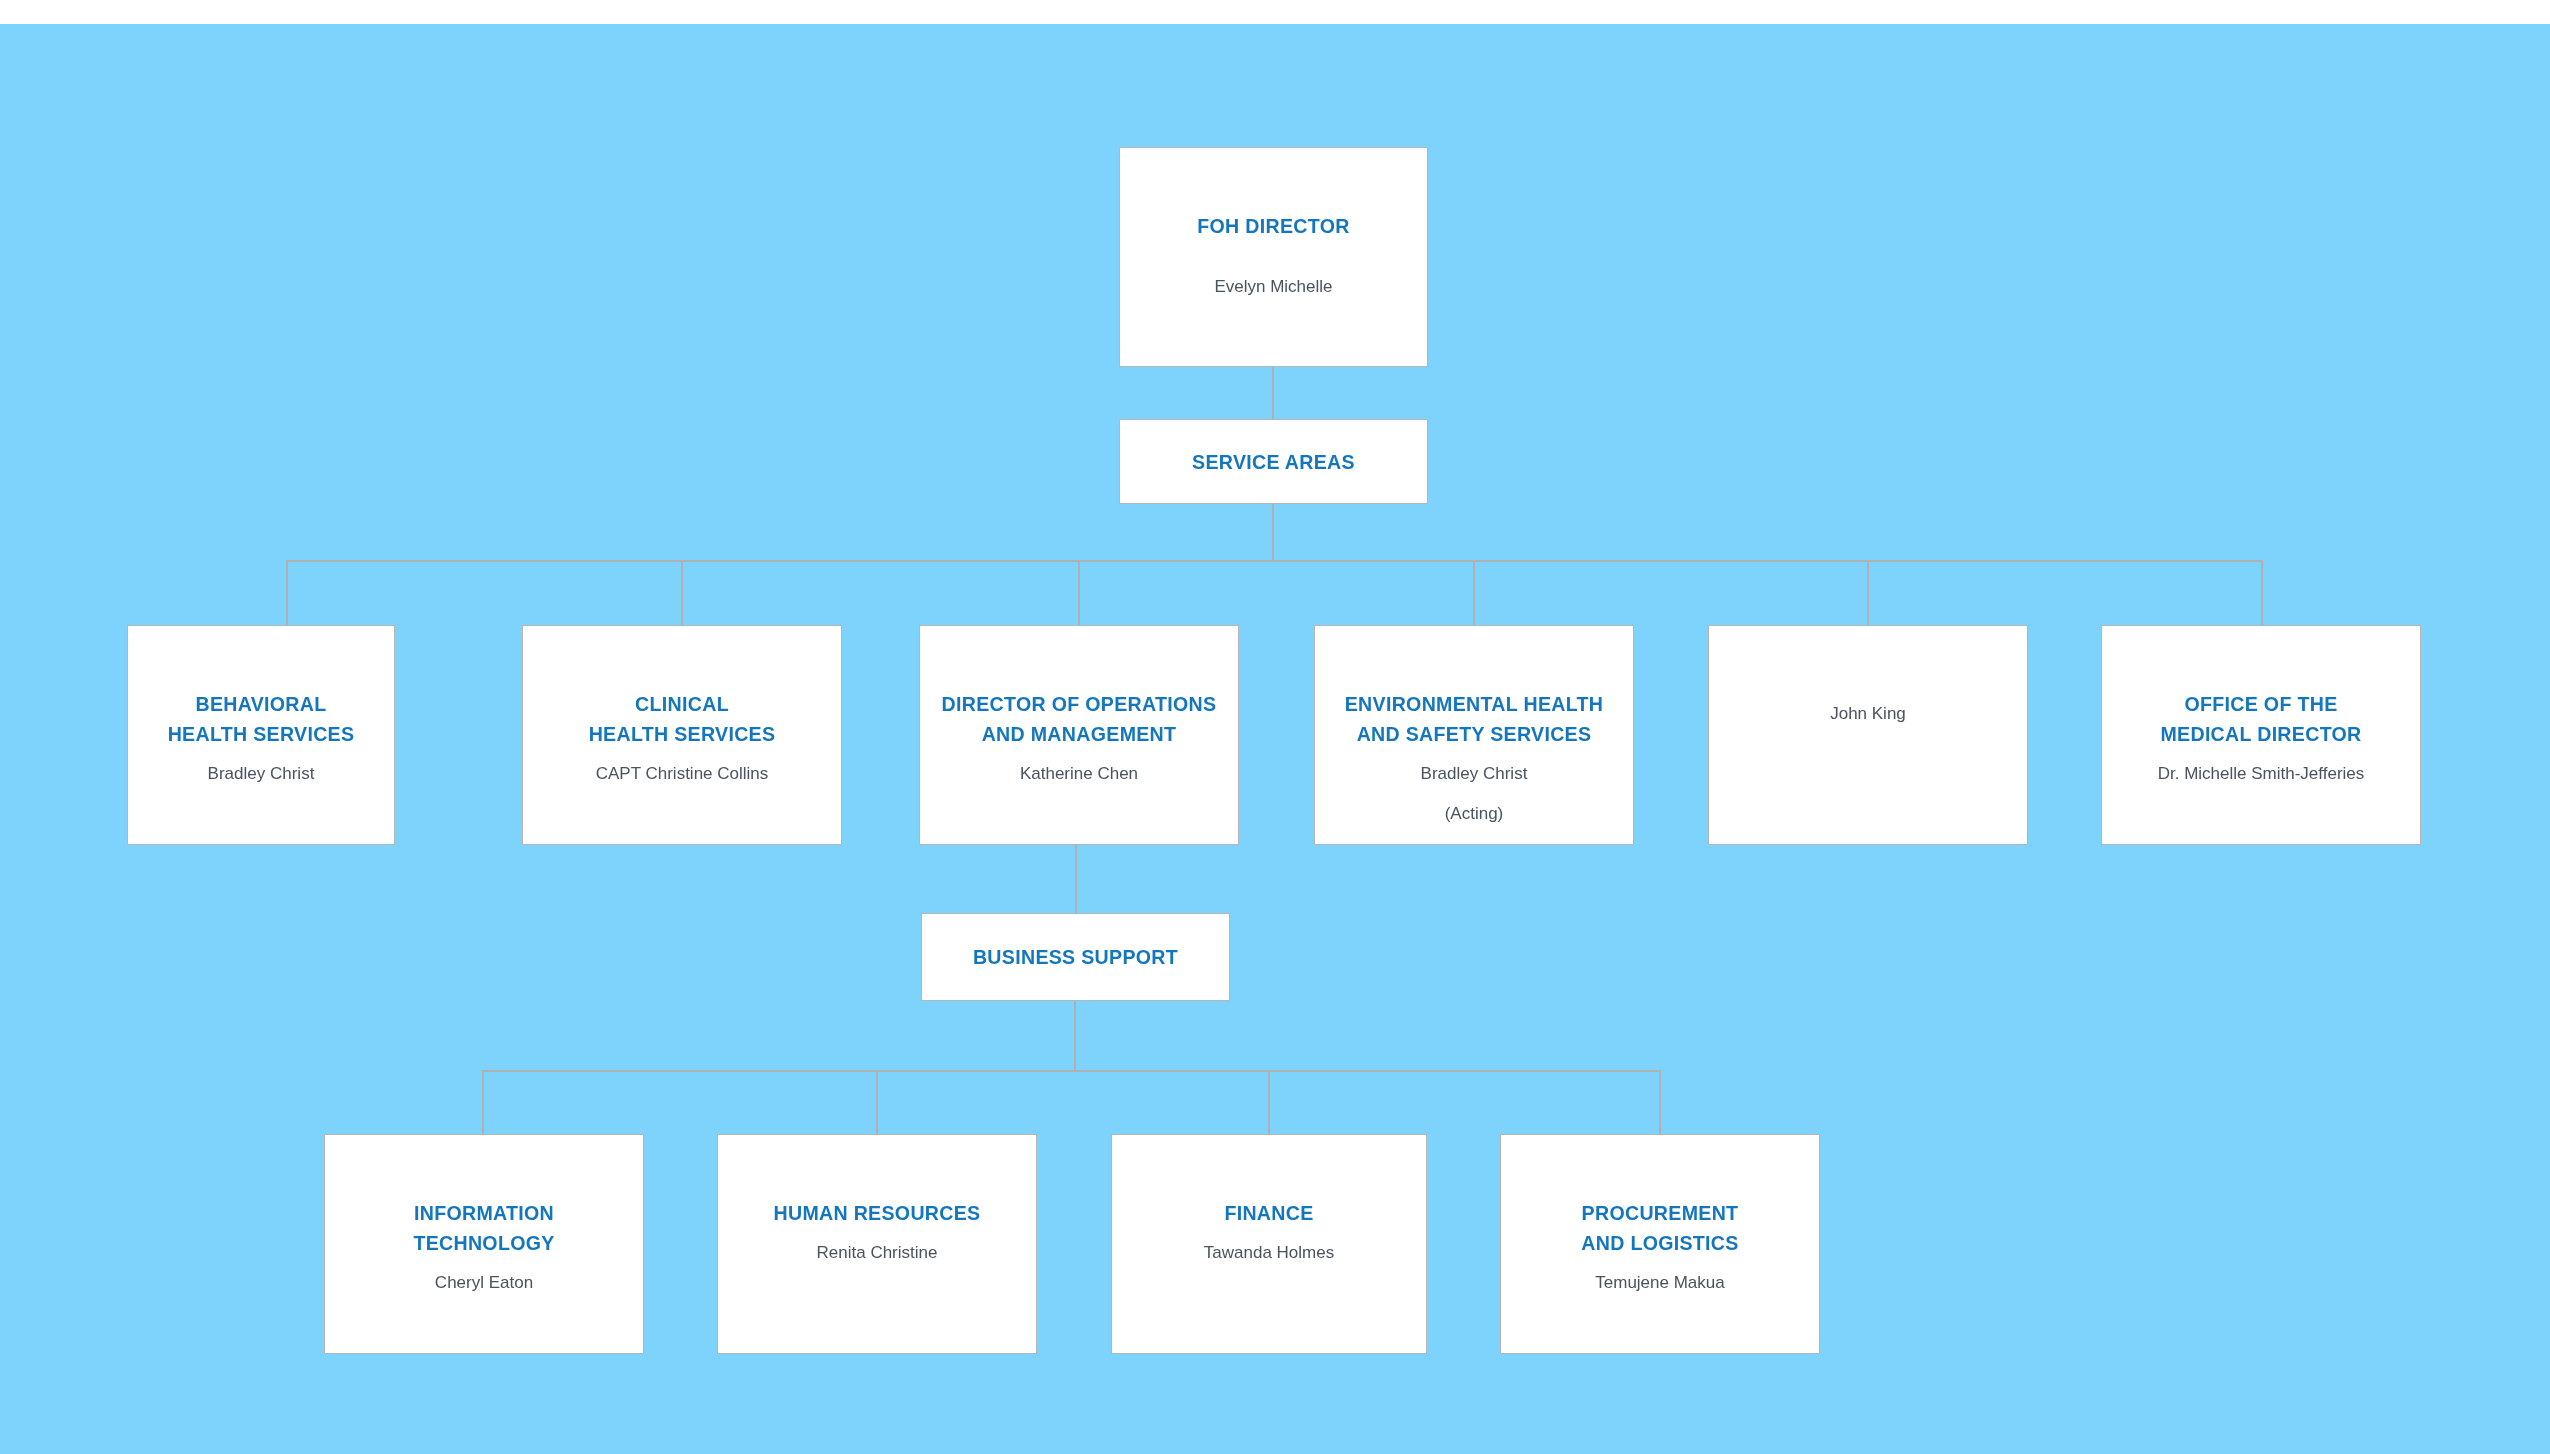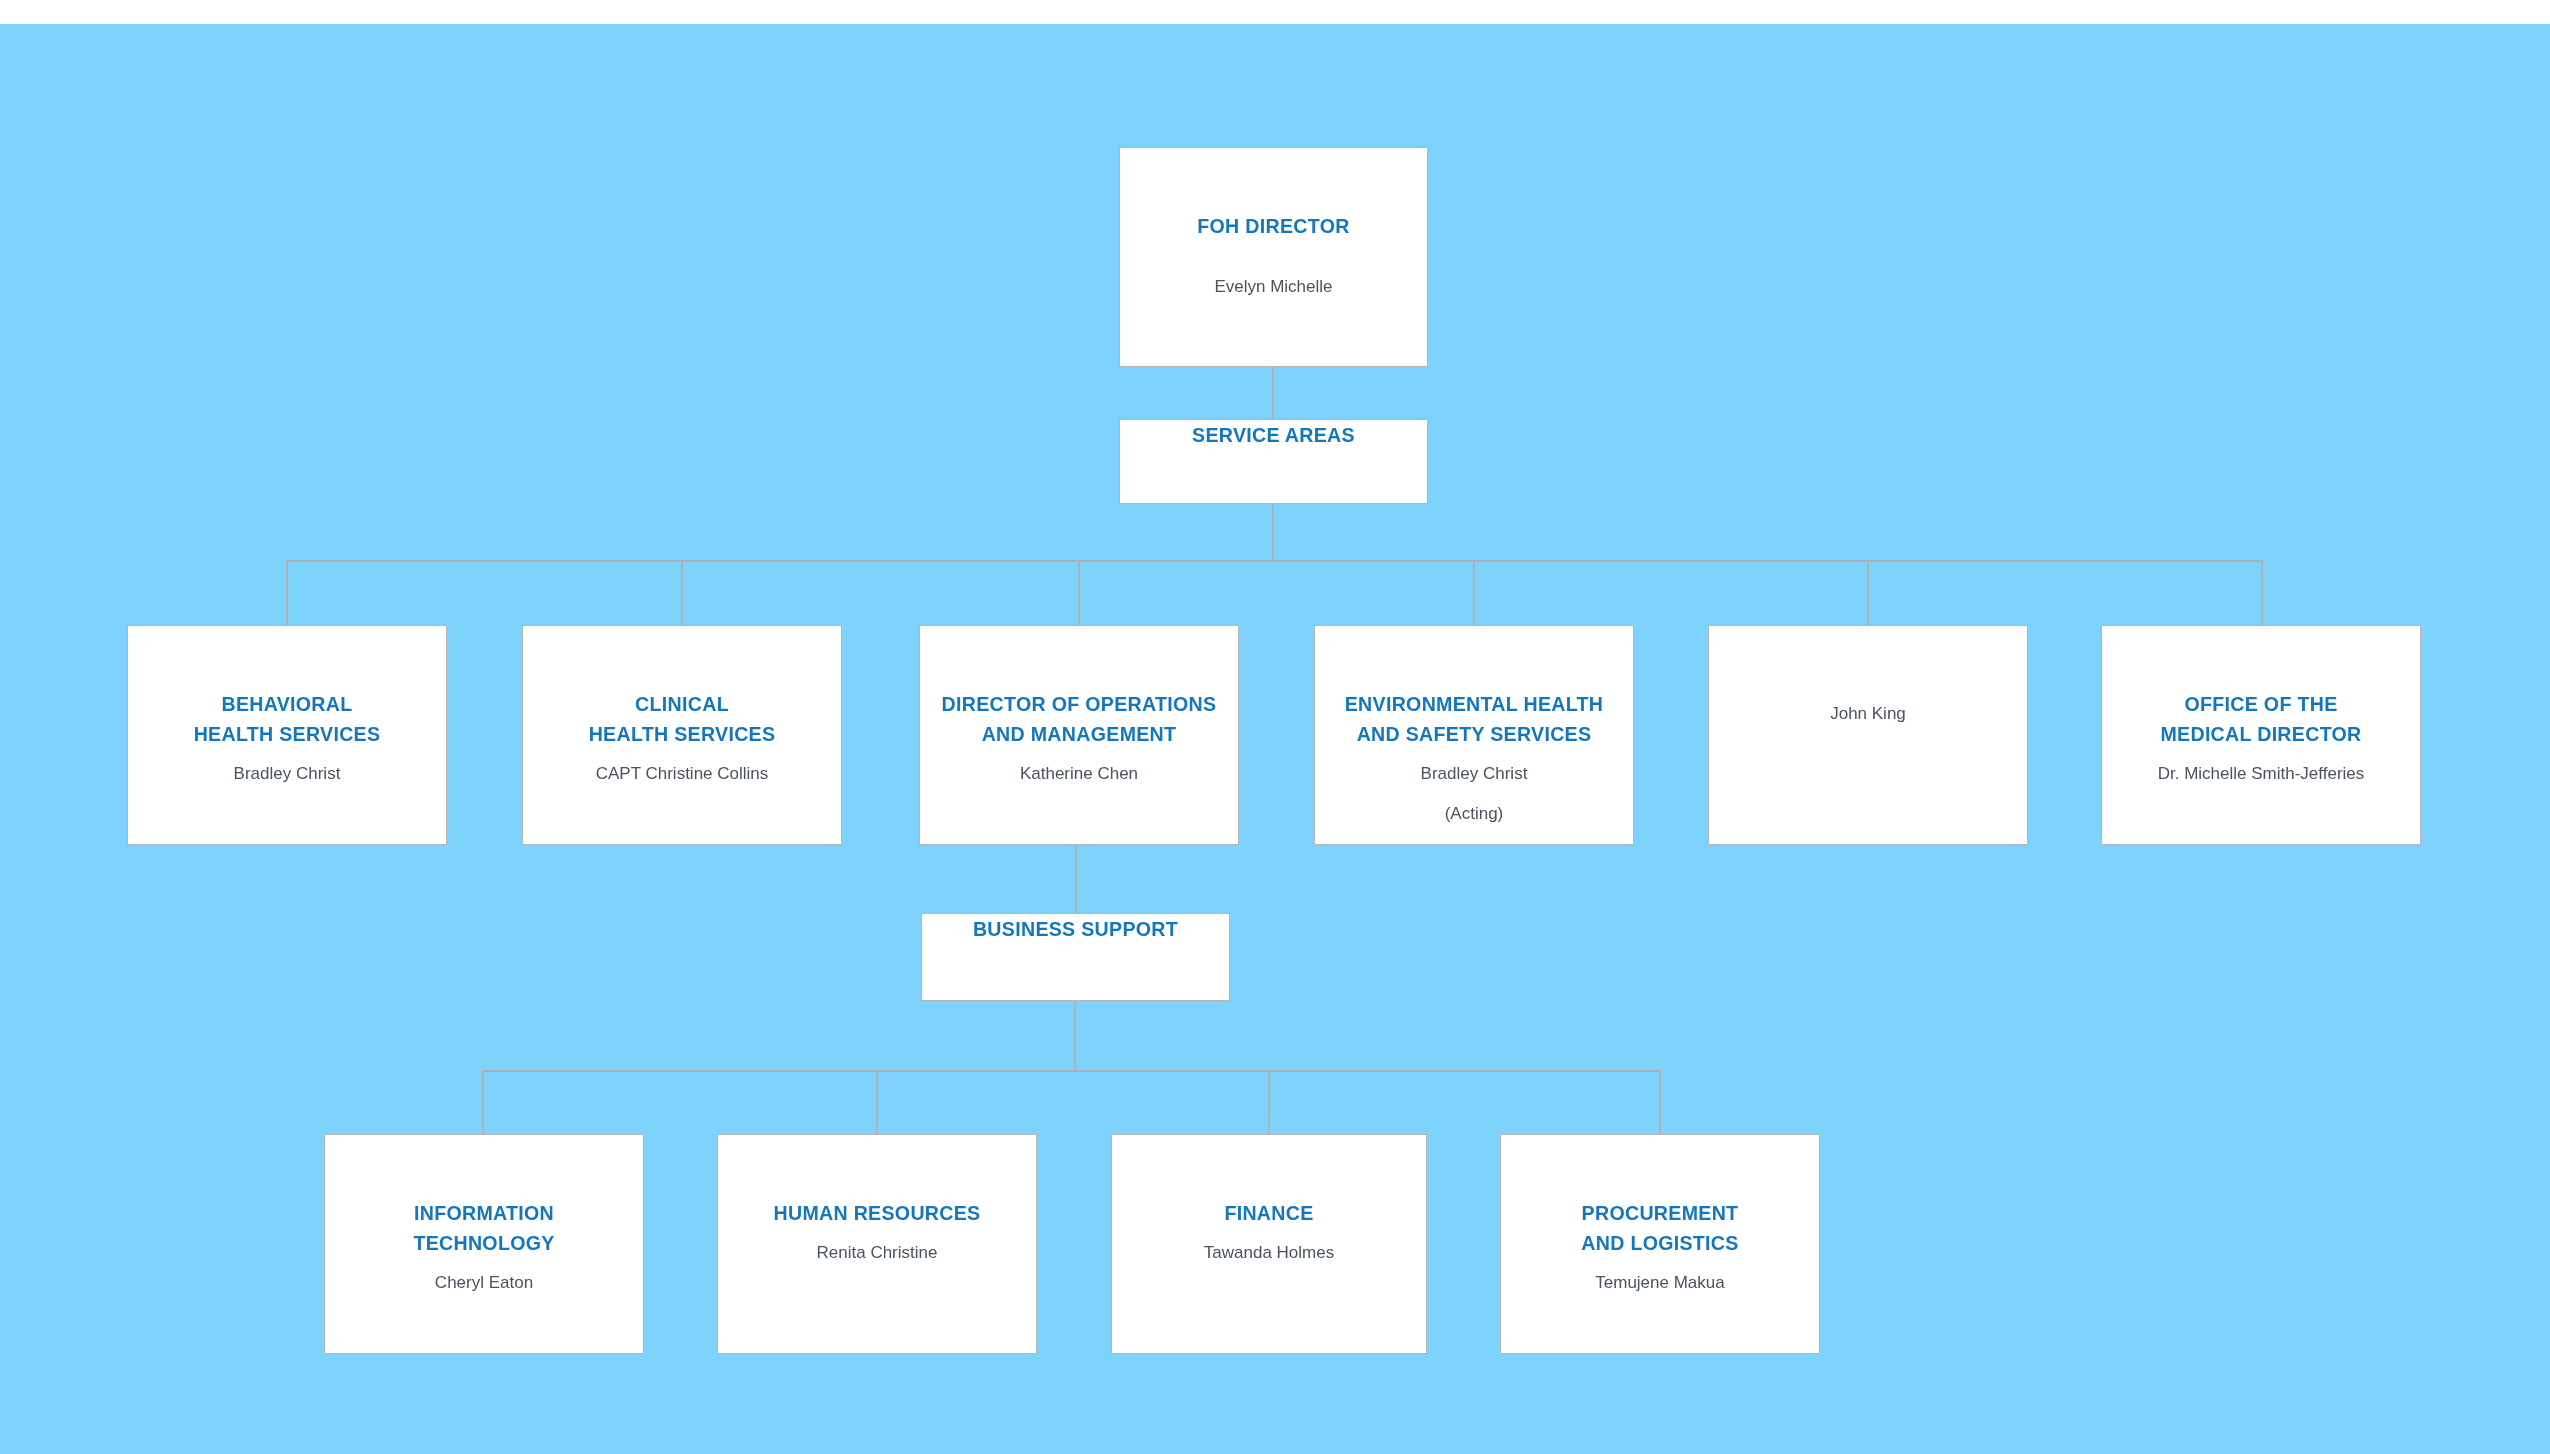--- a/index.html
+++ b/index.html
@@ -35,21 +35,21 @@
     margin-top:10.2px;
   }
   .note{
     color:#4a535e;
     font-size:17px;
     line-height:29px;
     margin-top:11px;
   }
   .label-box{
     display:flex;
-    align-items:flex-start;
+    align-items:center;
     justify-content:center;
     padding:0;
   }
   .label-box .title{margin:0;}
   .foh .person{margin-top:31px;}
   .line{position:absolute;background:#aeb1b4;}
   .v{width:1.7px;}
   .h{height:1.7px;}
 </style>
 </head>
@@ -76,21 +76,21 @@
 
   <div class="box node foh" style="left:1119px;top:123px;width:309px;height:220px">
     <div class="title">FOH DIRECTOR</div>
     <div class="person">Evelyn Michelle</div>
   </div>
 
   <div class="box label-box" style="left:1119px;top:395px;width:309px;height:85px">
     <div class="title">SERVICE AREAS</div>
   </div>
 
-  <div class="box node" style="left:127px;top:601px;width:320px;height:220px">
+  <div class="box node" style="left:127px;top:601px;width:268px;height:220px">
     <div class="title">BEHAVIORAL
 HEALTH SERVICES</div>
     <div class="person">Bradley Christ</div>
   </div>
 
   <div class="box node" style="left:522px;top:601px;width:320px;height:220px">
     <div class="title">CLINICAL
 HEALTH SERVICES</div>
     <div class="person">CAPT Christine Collins</div>
   </div>

